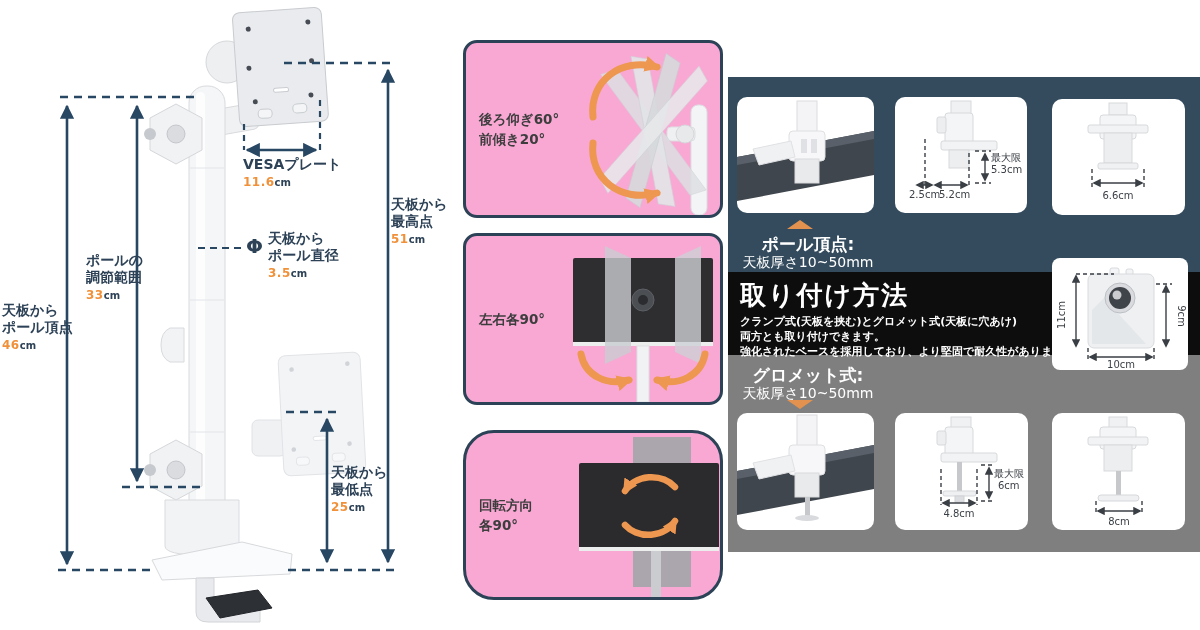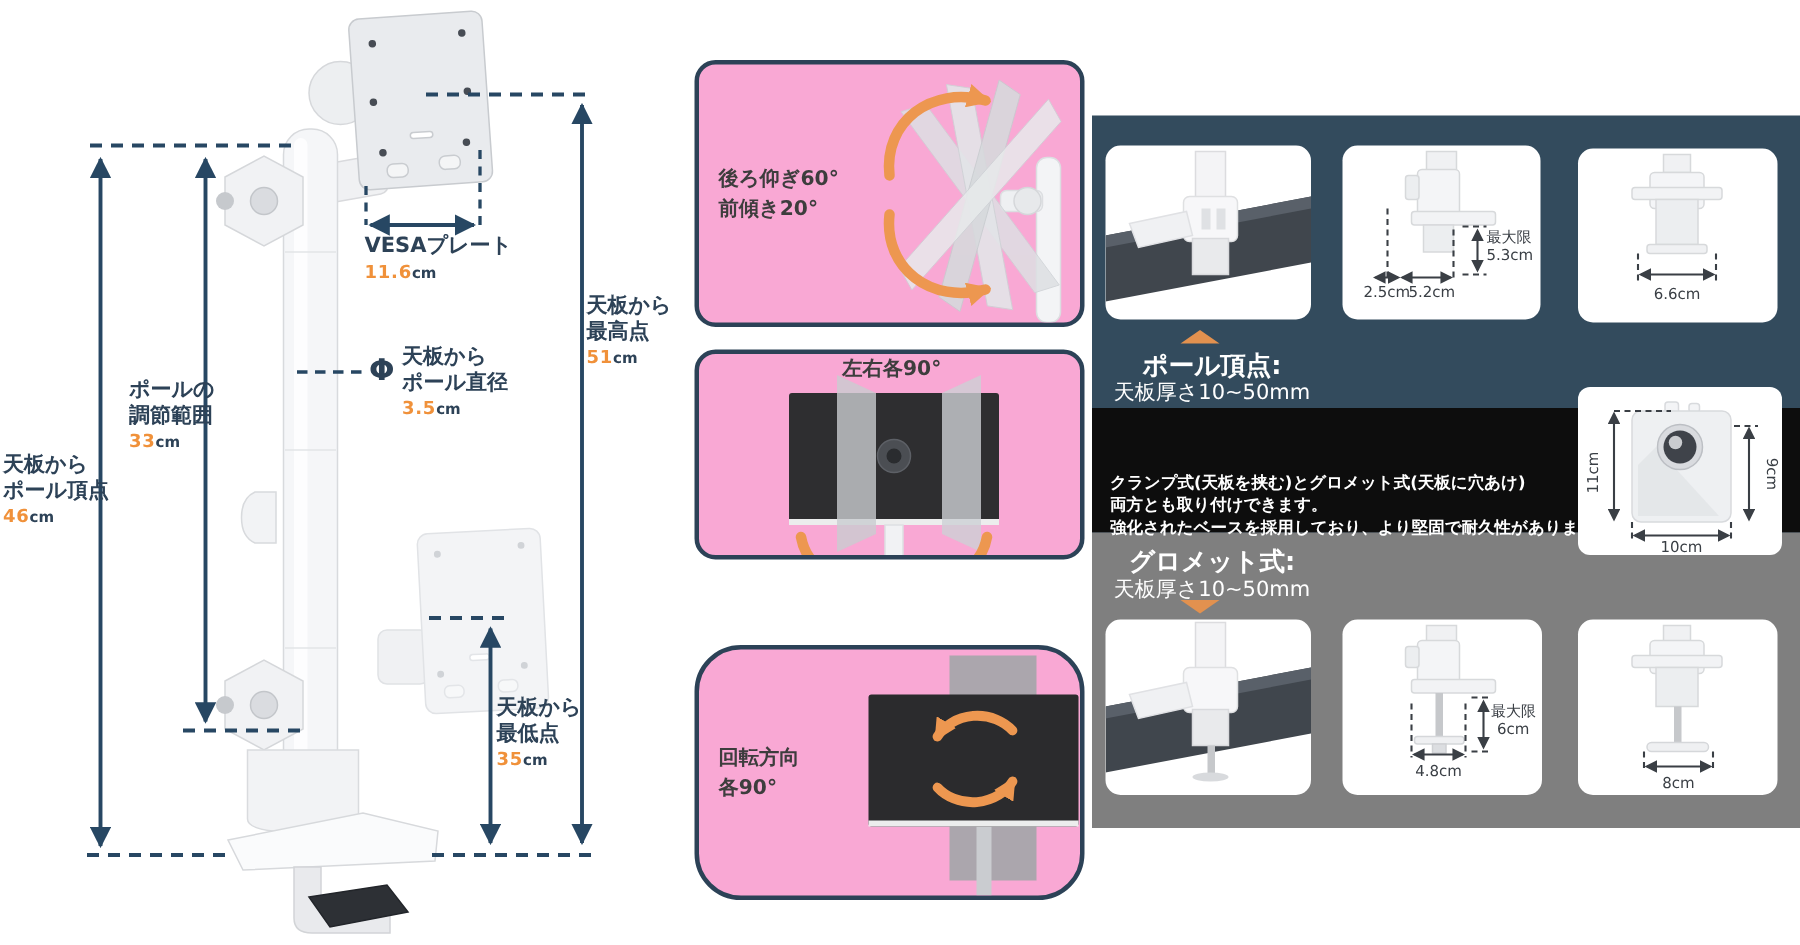--- a/index.html
+++ b/index.html
@@ -152,21 +152,21 @@
 
   <div class="meas" style="left:391px;top:196px;">
     <div>天板から</div>
     <div>最高点</div>
     <div><span class="val">51</span><span class="unit">cm</span></div>
   </div>
 
   <div class="meas" style="left:331px;top:464px;">
     <div>天板から</div>
     <div>最低点</div>
-    <div><span class="val">35</span><span class="unit">cm</span></div>
+    <div><span class="val">25</span><span class="unit">cm</span></div>
   </div>
 </div>
 
 <div class="fbox" style="top:40px;height:178px;">
   <div class="flabel">
     <div>後ろ仰ぎ60°</div>
     <div>前傾き20°</div>
   </div>
   <div class="fart">
     <svg width="160" height="172" viewBox="0 0 160 172">
@@ -189,21 +189,21 @@
         </g>
       <g transform="rotate(40 92 88)">
           <polygon points="84,10 100,16 96,166 80,160" fill="#e8eaec" opacity="0.85" stroke="#ced1d5" stroke-width="0.6"></polygon>
         </g>
       <path d="M30,74 C26,38 58,14 94,24" stroke="#ed9750" stroke-width="7" fill="none" stroke-linecap="round" marker-end="url(#oa1)"></path>
       <path d="M30,100 C26,136 58,160 94,150" stroke="#ed9750" stroke-width="7" fill="none" stroke-linecap="round" marker-end="url(#oa1)"></path>
     </svg>
   </div>
 </div>
 
-<div class="fbox" style="top:233px;height:140px;flex-direction:column;">
+<div class="fbox" style="top:233px;height:172px;">
   <div class="flabel" style="min-width:76px;">
     <div>左右各90°</div>
   </div>
   <div class="fart">
     <svg width="170" height="166" viewBox="0 0 170 166">
       <defs>
         <marker id="oa2" viewBox="0 0 12 12" refX="9" refY="6" markerWidth="16" markerHeight="16" markerUnits="userSpaceOnUse" orient="auto">
           <path d="M0,0L12,6L0,12z" fill="#ed9750"></path>
         </marker>
       </defs>
@@ -307,20 +307,21 @@
       <text x="66" y="100" font-size="10" fill="#3a3f45" text-anchor="middle">6.6cm</text>
     </svg>
   </div>
 
   <div class="tri-up" style="left:59px;top:143px;"></div>
   <div class="mount-text" style="left:0px;top:157px;">
     <div class="ptitle">ポール頂点:</div>
     <div class="psub">天板厚さ10~50mm</div>
   </div>
 
+  <div class="heading">取り付け方法</div>
   <div class="desc">
     <div>クランプ式(天板を挟む)とグロメット式(天板に穴あけ)</div>
     <div>両方とも取り付けできます。</div>
     <div>強化されたベースを採用しており、より堅固で耐久性があります。</div>
   </div>
 
   <div class="wbox" style="left:324px;top:181px;width:136px;height:112px;border-radius:8px;">
     <svg width="136" height="112" viewBox="0 0 136 112">
       <defs>
         <marker id="d3" viewBox="0 0 10 10" refX="8" refY="5" markerWidth="6" markerHeight="6" orient="auto-start-reverse">

